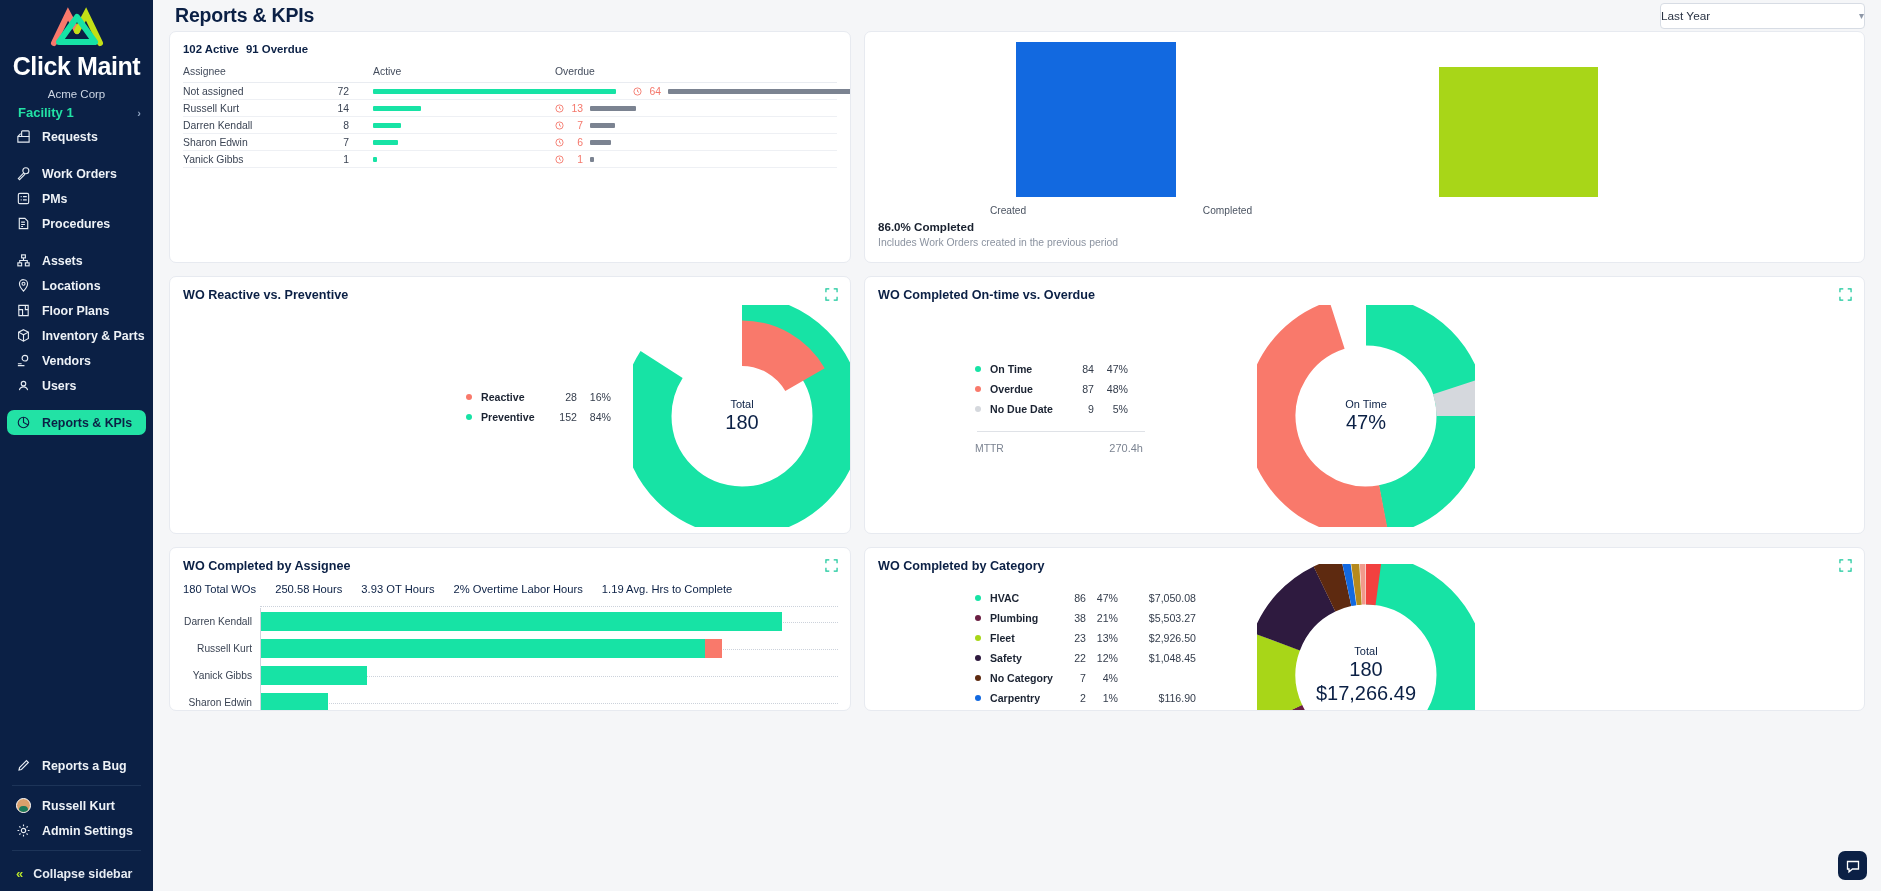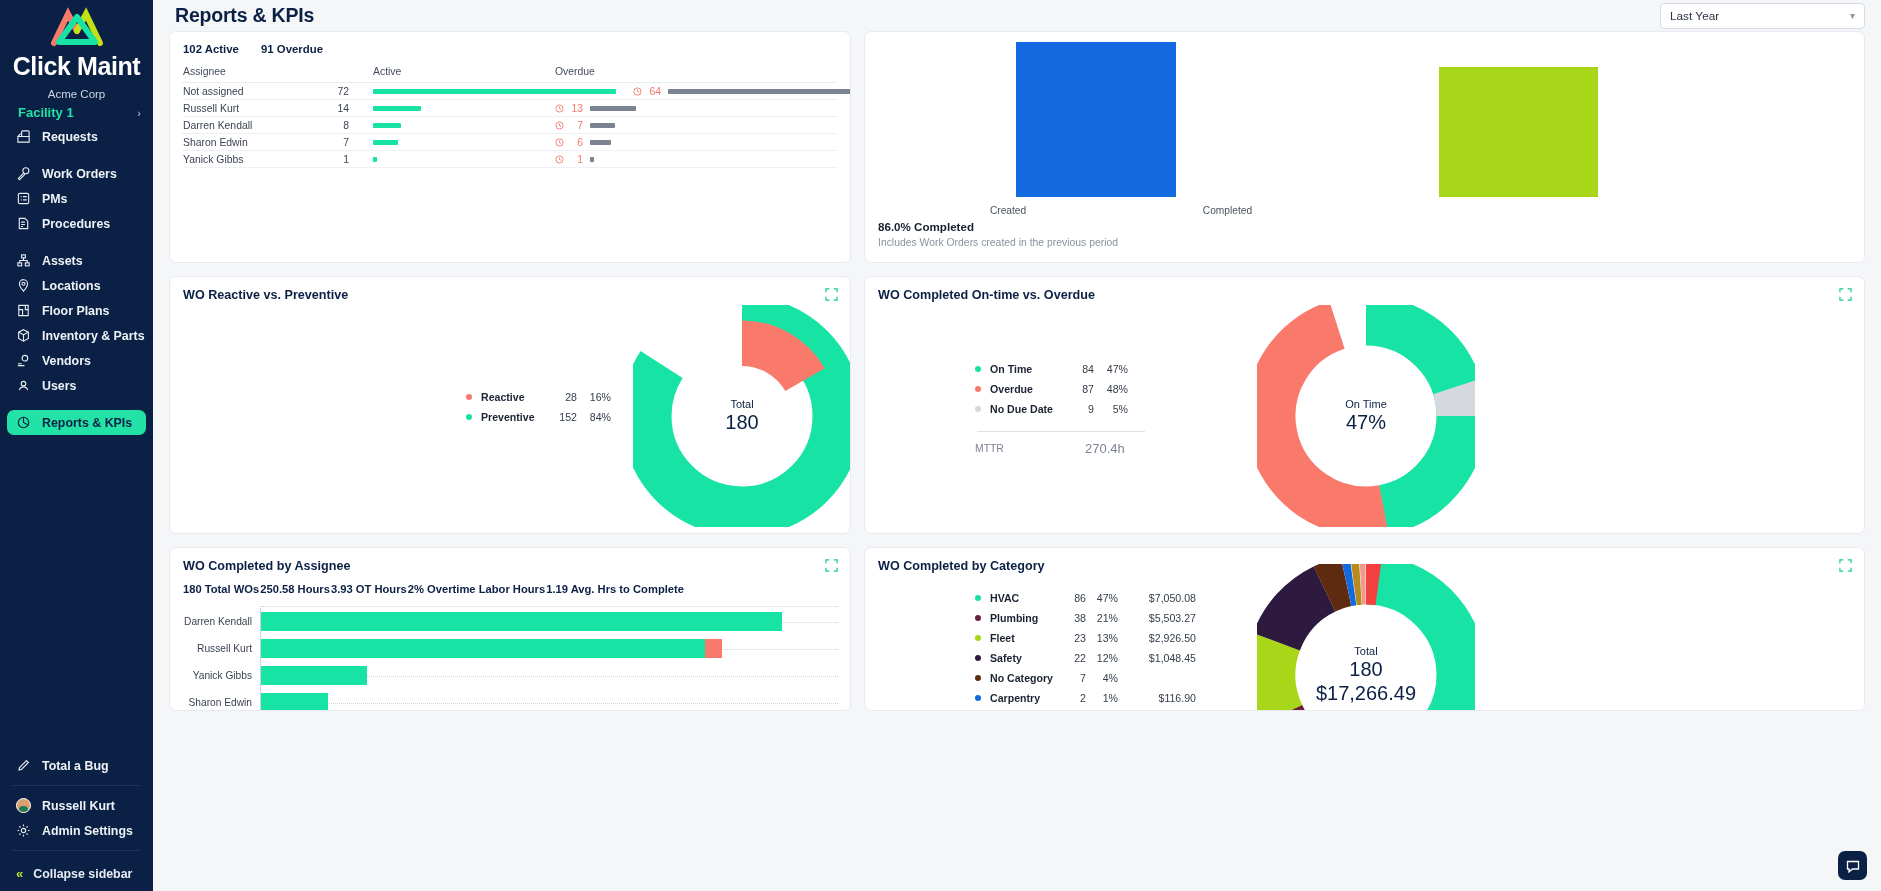--- a/index.html
+++ b/index.html
@@ -64,40 +64,40 @@
   }
   .collapse .arrows { color: #b9e42c; font-size: 13px; }
 
   
   .main { flex: 1; height: 891px; position: relative; overflow: hidden; padding: 0 16px; }
   .topbar { height: 31px; display: flex; align-items: center; justify-content: space-between; }
   .page-title { font-size: 19.5px; font-weight: bold; color: #0b2045; letter-spacing: -.2px; margin-left: 6px; }
   .range-select {
     width: 205px; height: 26px; background: #fff; border: 1px solid #d7dce4; border-radius: 4px;
     display: flex; align-items: center; justify-content: space-between;
-    padding: 0 9px; font-size: 11.8px; color: #2a3344; cursor: pointer;
+    padding: 0 0; font-size: 11.8px; color: #2a3344; cursor: pointer;
   }
   .range-select .chev { color: #8d97a7; font-size: 10px; }
 
   .row { display: flex; gap: 13px; }
   .card {
     background: #fff; border: 1px solid #e7eaf0; border-radius: 7px;
     position: relative; overflow: hidden;
   }
   .card.left { width: 682px; flex: 0 0 682px; }
   .card.right { flex: 1; }
   .card-title {
     font-size: 12.6px; font-weight: bold; color: #0b2045;
     padding: 11px 0 0 13px;
   }
   .expand-ico { position: absolute; right: 12px; top: 11px; cursor: pointer; }
 
   
   .p1 { height: 232px; }
-  .stat-line { display: flex; gap: 22px; padding: 11px 0 0 13px; font-size: 11.4px; font-weight: bold; color: #0b2045; }
+  .stat-line { display: flex; gap: 7px; padding: 11px 0 0 13px; font-size: 11.4px; font-weight: bold; color: #0b2045; }
   .tbl { width: 100%; padding: 0 13px; margin-top: 11px; }
   .tbl-head, .tbl-row { display: flex; align-items: center; font-size: 10.4px; color: #3b4454; gap: 17px; }
   .tbl-head { padding-bottom: 5px; border-bottom: 1px solid #e9ecf1; color: #444d5d; }
   .tbl-row { height: 17px; border-bottom: 1px solid #eef0f4; }
   .c-name { width: 128px; flex: 0 0 128px; }
   .c-num { width: 21px; flex: 0 0 21px; text-align: right; }
   .c-bar { flex: 1; padding-left: 7px; }
   .c-over { width: 282px; flex: 0 0 282px; display: flex; align-items: center; }
   .clock { width: 9px; height: 9px; flex: 0 0 9px; margin-right: 4px; }
   .o-num { width: 15px; flex: 0 0 15px; text-align: right; color: #f4776b; font-size: 10.4px; }
@@ -129,21 +129,21 @@
   .lg-money { text-align: right; color: #343d4c; }
   .donut-center {
     position: absolute; text-align: center; color: #0b2045;
     left: 50%; top: 50%; transform: translate(-50%,-50%); line-height: 1.18;
   }
   .dc-label { font-size: 11px; }
   .dc-value { font-size: 20px; }
 
   
   .p4 { height: 164px; }
-  .p4-stats { display: flex; gap: 1px; padding: 10px 0 0 13px; font-size: 11.2px; font-weight: bold; color: #0b2045; }
+  .p4-stats { display: flex; gap: 19px; padding: 10px 0 0 13px; font-size: 11.2px; font-weight: normal; color: #0b2045; }
   .hb-wrap { position: relative; margin: 11px 12px 0 12px; height: 112px; }
   .hb-row { position: absolute; left: 0; right: 0; display: flex; align-items: center; height: 27px; }
   .hb-name { width: 78px; flex: 0 0 78px; text-align: right; padding-right: 8px; font-size: 10.2px; color: #3b4454; }
   .hb-track { flex: 1; position: relative; height: 27px; border-left: 1px solid #ced4dd; }
   .hb-dotted { position: absolute; left: 0; right: 0; top: 50%; border-top: 1px dotted #ccd2db; }
   .hb-bars { position: absolute; left: 0; top: 4px; height: 19px; display: flex; }
   .hb-green { background: #17e3a5; height: 100%; }
   .hb-red { background: #f9796b; height: 100%; }
   .hb-topline { position: absolute; left: 78px; right: 0; top: 0; border-top: 1px dotted #ccd2db; }
 
@@ -275,21 +275,21 @@
         </svg>
         <span>Reports &amp; KPIs</span>
       </div>
     </div>
 
     <div class="sidebar-bottom">
       <div class="nav-item bug-row">
         <svg class="ico" viewBox="0 0 16 16" fill="none" stroke="#e7ecf3" stroke-width="1.2">
           <path d="M11.2 2.8l2 2-7.4 7.4-2.6.6.6-2.6z"></path>
         </svg>
-        <span>Total a Bug</span>
+        <span>Reports a Bug</span>
       </div>
 
       <div class="hr"></div>
 
       <div class="nav-item">
         <span class="avatar"></span>
         <span>Russell Kurt</span>
       </div>
 
       <div class="nav-item">
@@ -491,21 +491,21 @@
           </div>
           <div class="lg-row">
             <span class="dot" style="background:#d5d8dd"></span>
             <span class="lg-name" style="width:78px">No Due Date</span>
             <span class="lg-n" style="width:26px">9</span>
             <span class="lg-p" style="width:34px">5%</span>
           </div>
           <div style="width:168px;height:1px;background:#dfe2e7;margin:12px 0 9px 2px;"></div>
           <div class="lg-row" style="height:14px">
             <span style="width:110px;color:#7b8391;font-size:10.4px">MTTR</span>
-            <span style="width:58px;text-align:left;color:#7b8391;font-size:13px">270.4h</span>
+            <span style="width:58px;text-align:right;color:#7b8391;font-size:11px">270.4h</span>
           </div>
         </div>
 
         <div style="position:absolute; left:392px; top:28px; width:218px; height:222px;">
           <svg width="218" height="222" viewBox="0 0 218 222">
             <g transform="translate(109,111)">
               <circle r="95.5" cx="0" cy="0" fill="none" stroke="#17e3a5" stroke-width="50" transform="rotate(-90)" stroke-dasharray="282 318"></circle>
               <circle r="95.5" cx="0" cy="0" fill="none" stroke="#f9796b" stroke-width="50" transform="rotate(79.2)" stroke-dasharray="288 312"></circle>
               <circle r="95.5" cx="0" cy="0" fill="none" stroke="#d5d8dd" stroke-width="50" transform="rotate(-18)" stroke-dasharray="30 570"></circle>
             </g>

